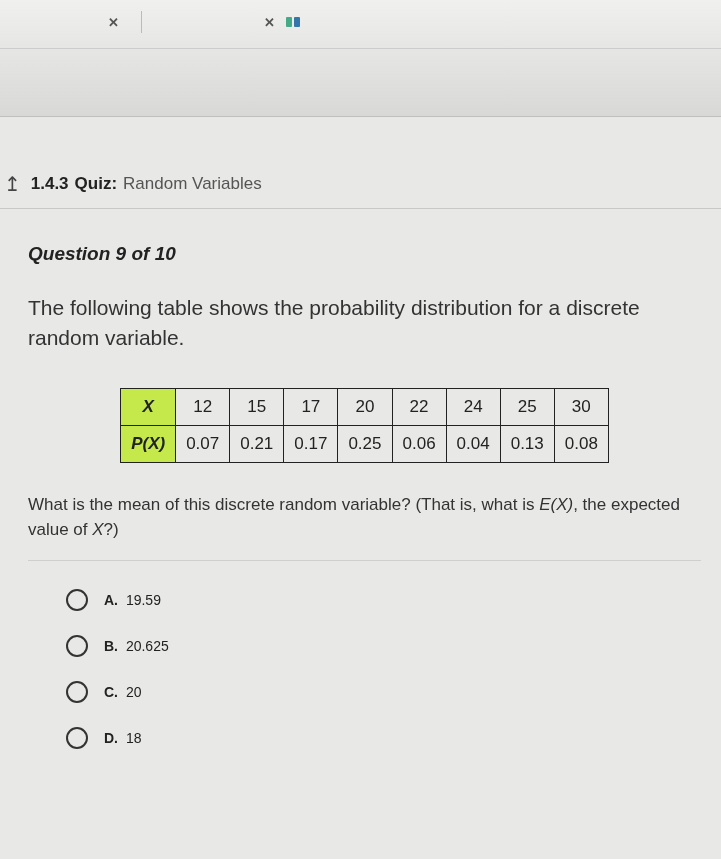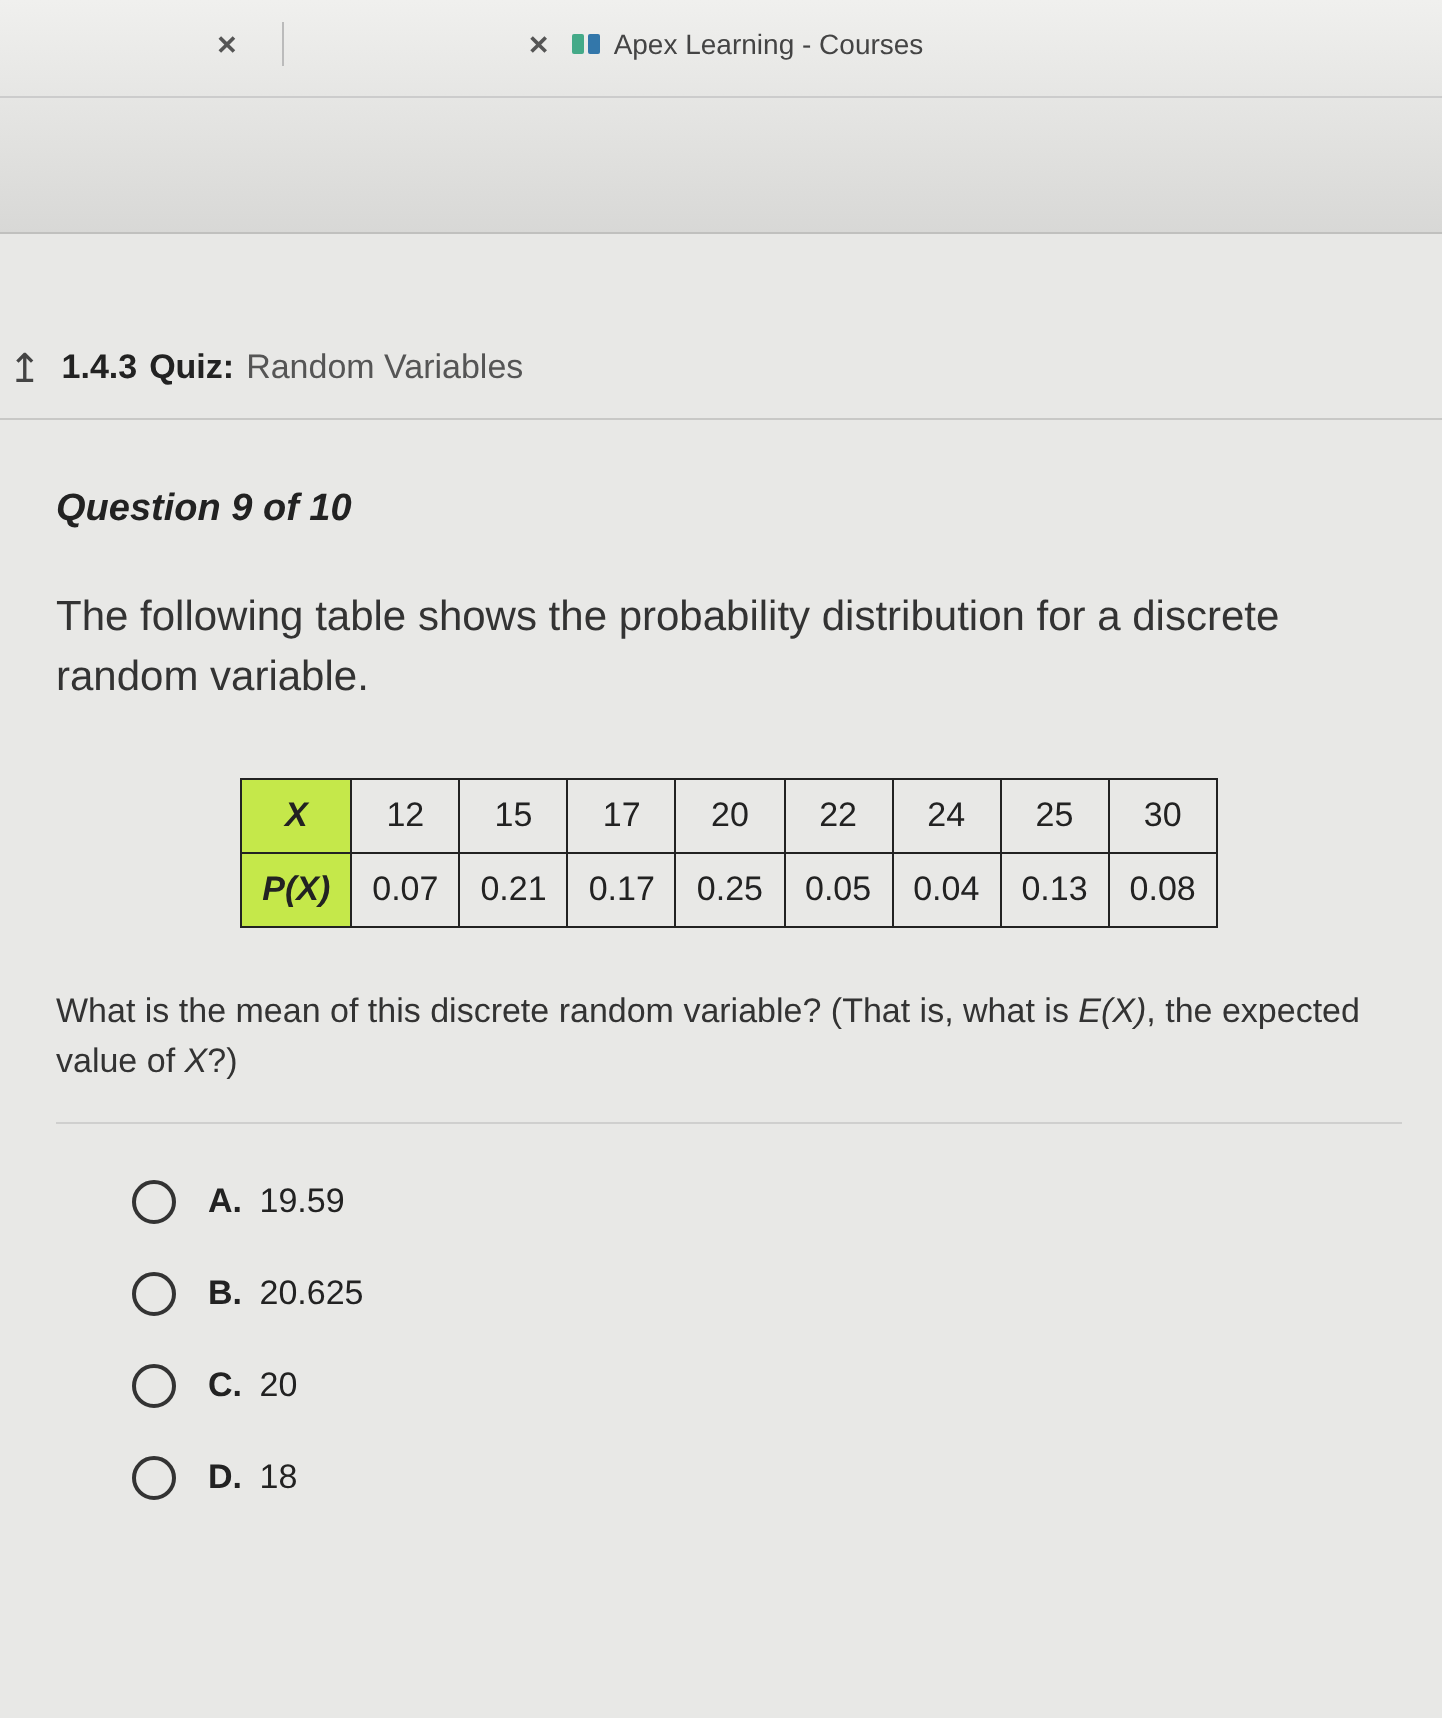--- a/index.html
+++ b/index.html
@@ -116,21 +116,21 @@
       margin: 18px 0 28px 0;
     }
     .choices {
       padding-left: 38px;
     }
     .choice {
       display: flex;
       align-items: center;
       gap: 16px;
       margin-bottom: 24px;
-      font-size: 17px;
+      font-size: 14px;
       color: #222;
     }
     .radio {
       width: 22px; height: 22px;
       border: 2.5px solid #333;
       border-radius: 50%;
       flex-shrink: 0;
     }
     .choice-letter { font-weight: bold; margin-right: 4px; }
   </style>
@@ -145,21 +145,20 @@
   <div class="tab-sep"></div>
   <div style="width:100px"></div>
   <div class="tab">
     <span class="tab-close">✕</span>
     <span class="favicon">
       <svg viewBox="0 0 16 16">
           <rect x="1" y="3" width="6" height="10" fill="#4a8" rx="1"></rect>
           <rect x="9" y="3" width="6" height="10" fill="#37a" rx="1"></rect>
         </svg>
     </span>
-    <span>Apex Learning - Courses</span>
   </div>
 </div>
 
 <div class="spacer-bar"></div>
 
 <div class="quiz-header">
   <span class="back-arrow">↥</span>
   <span class="quiz-num">1.4.3</span>
   <span class="quiz-label">Quiz:</span>
   <span class="quiz-title">Random Variables</span>
@@ -182,21 +181,21 @@
         <td>24</td>
         <td>25</td>
         <td>30</td>
       </tr>
       <tr>
         <th>P(X)</th>
         <td>0.07</td>
         <td>0.21</td>
         <td>0.17</td>
         <td>0.25</td>
-        <td>0.05</td>
+        <td>0.06</td>
         <td>0.04</td>
         <td>0.13</td>
         <td>0.08</td>
       </tr>
     </tbody>
       </table>
   </div>
 
   <div class="prompt2">
     <span>What is the mean of this discrete random variable? (That is, what is </span><span class="ital">E(X)</span><span>, the expected value of </span><span class="ital">X</span><span>?)</span>

